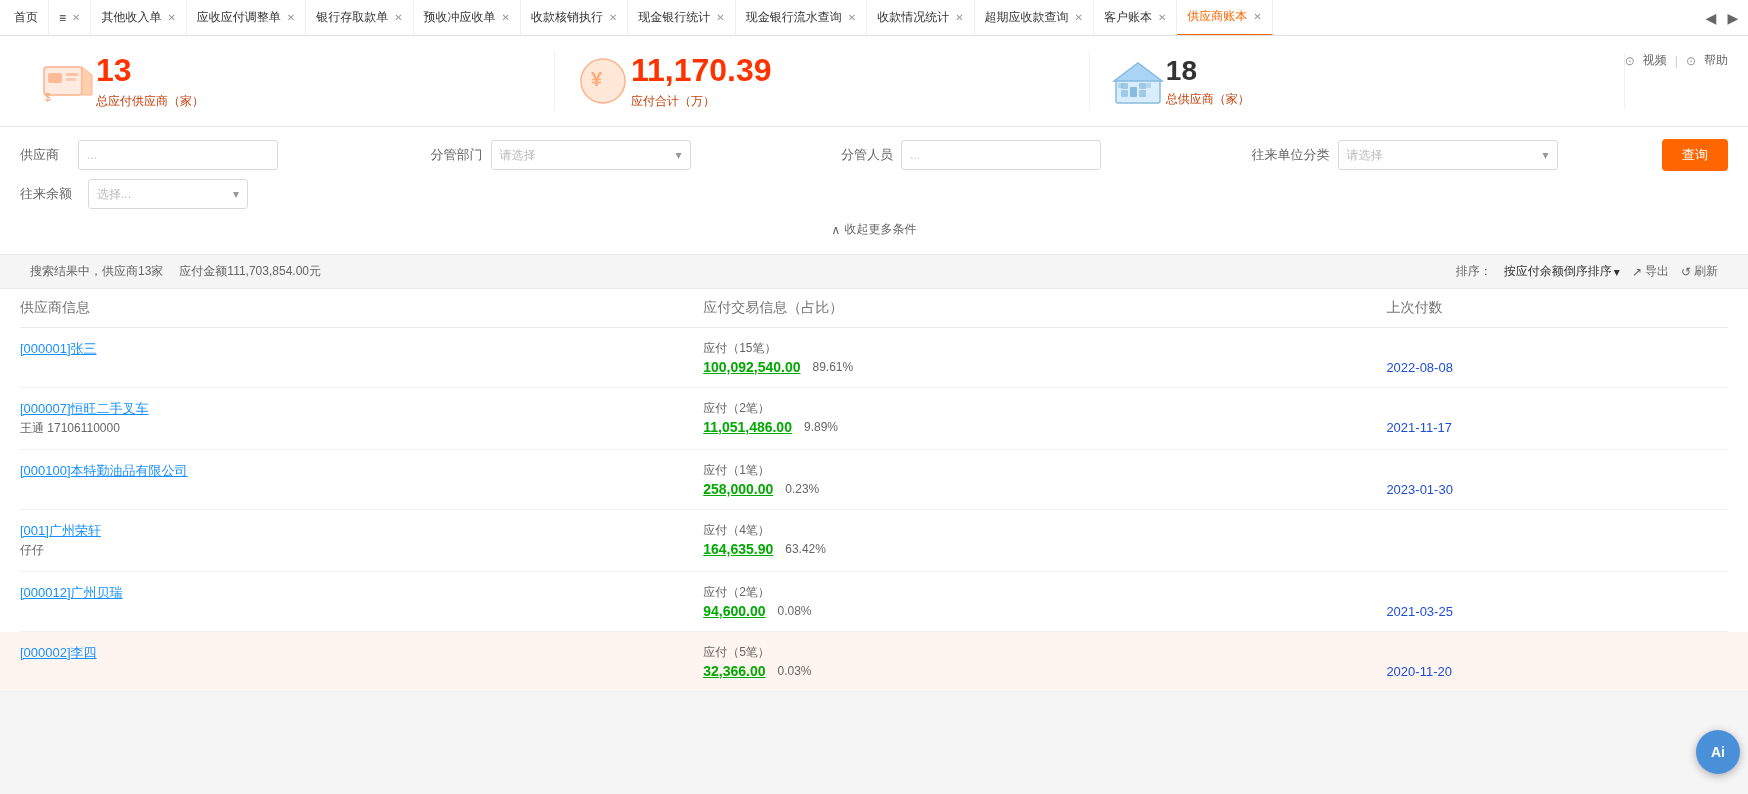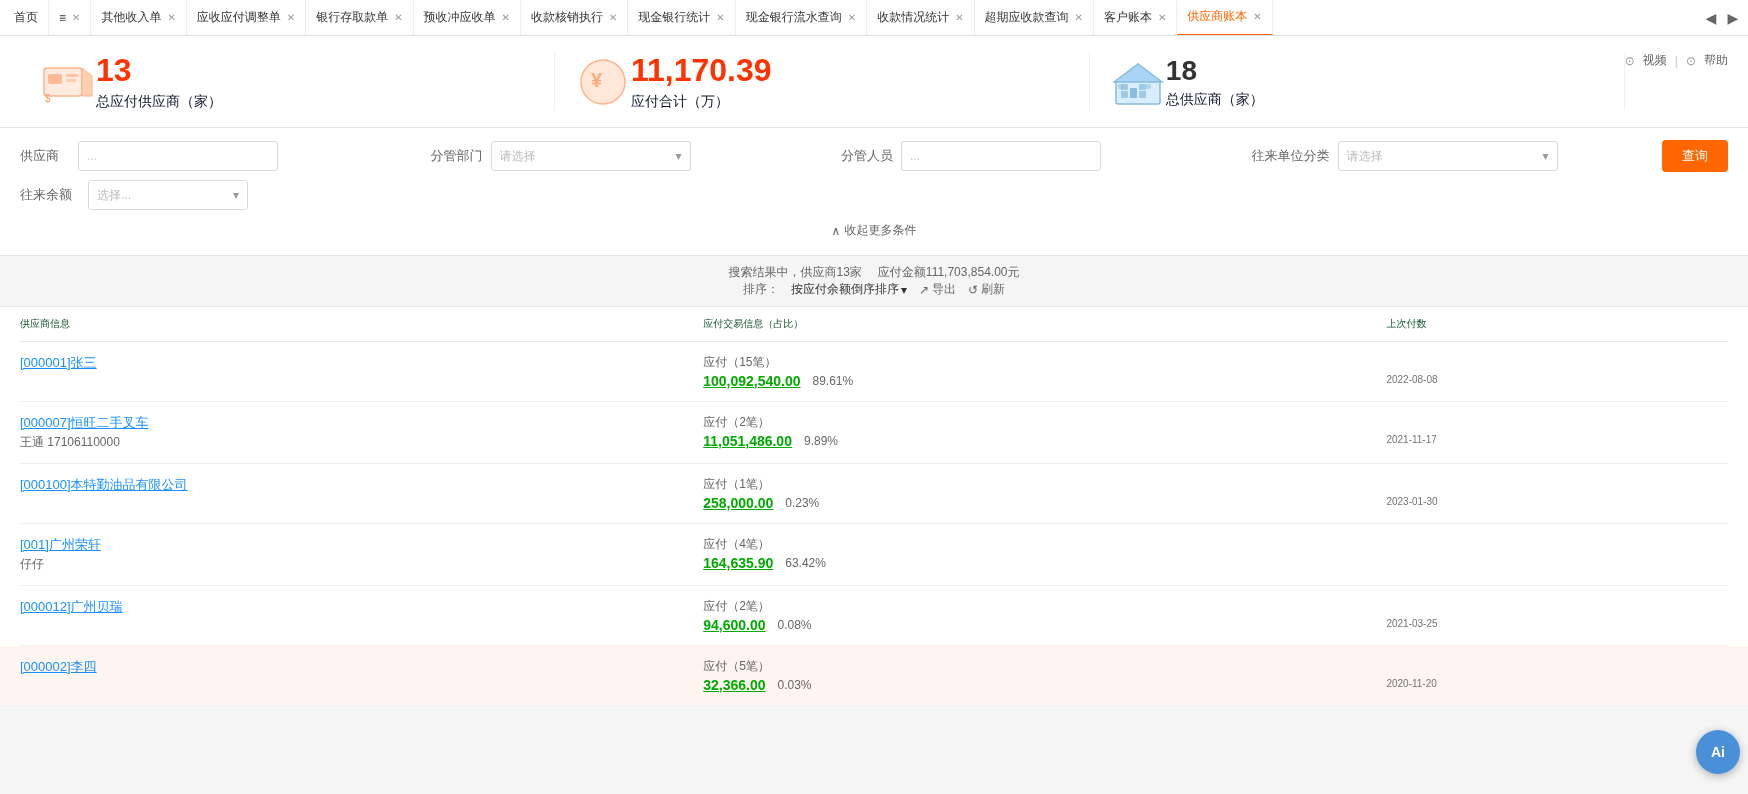--- a/index.html
+++ b/index.html
@@ -62,22 +62,22 @@
       padding: 0 20px;
       border-right: 1px solid #f0f0f0;
     }
     .summary-card:last-child { border-right: none; }
     .summary-content .value {
       font-size: 32px;
       font-weight: bold;
       color: #ff3300;
     }
     .summary-content .label {
-      font-size: 14px;
-      color: #0f172a;
+      font-size: 12px;
+      color: #c2410c;
       margin-top: 4px;
     }
     .top-right-links {
       display: flex;
       align-items: center;
       gap: 8px;
       font-size: 12px;
       color: #666;
       margin-left: auto;
       flex-shrink: 0;
@@ -169,21 +169,20 @@
     
     .results-bar {
       display: flex;
       align-items: center;
       justify-content: space-between;
       padding: 8px 30px;
       background: #f5f5f5;
       border-bottom: 1px solid #e8e8e8;
       font-size: 12px;
       color: #666;
-      flex-direction: column;
     }
     .results-left { display: flex; gap: 16px; }
     .results-right {
       display: flex;
       align-items: center;
       gap: 12px;
     }
     .sort-select {
       color: #333;
       font-size: 12px;
@@ -204,22 +203,22 @@
     
     .table-container {
       background: #fff;
       padding: 0 20px;
     }
     .table-header {
       display: grid;
       grid-template-columns: 2fr 2fr 1fr;
       padding: 10px 0;
       border-bottom: 1px solid #e8e8e8;
-      font-size: 10px;
-      color: #14532d;
+      font-size: 14px;
+      color: #737373;
       font-weight: normal;
     }
     .table-row {
       display: grid;
       grid-template-columns: 2fr 2fr 1fr;
       padding: 12px 0;
       border-bottom: 1px solid #f0f0f0;
       font-size: 13px;
     }
     .table-row.highlighted {
@@ -249,22 +248,22 @@
       font-weight: bold;
       text-decoration: underline;
       cursor: pointer;
     }
     .payable-percent {
       font-size: 12px;
       color: #666;
       margin-left: 12px;
     }
     .last-payment {
-      font-size: 10px;
-      color: #737373;
+      font-size: 13px;
+      color: #1d4ed8;
       display: flex;
       align-items: flex-start;
       padding-top: 20px;
     }
 
     
     ::-webkit-scrollbar { width: 6px; height: 6px; }
     ::-webkit-scrollbar-track { background: #f1f1f1; }
     ::-webkit-scrollbar-thumb { background: #ccc; border-radius: 3px; }
 

